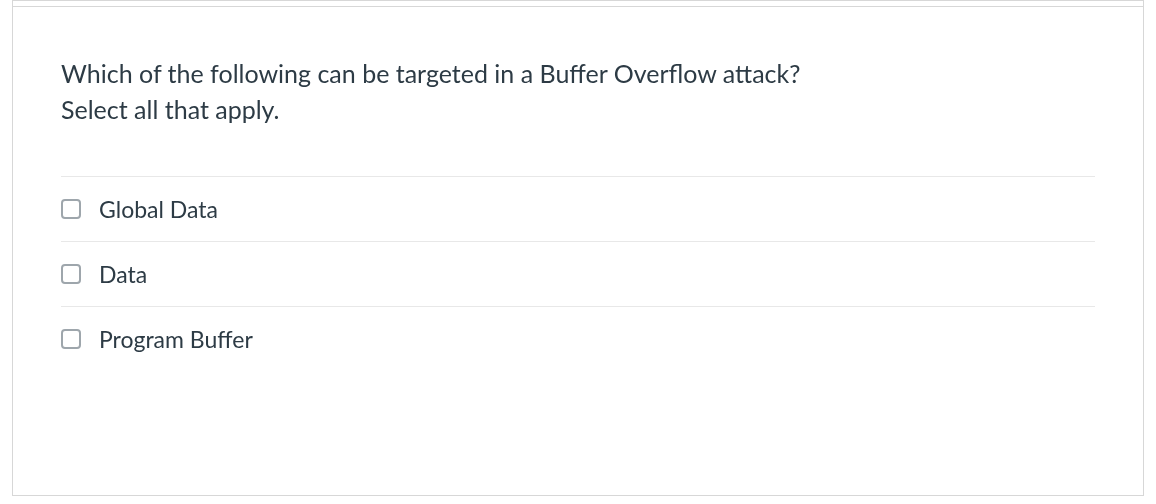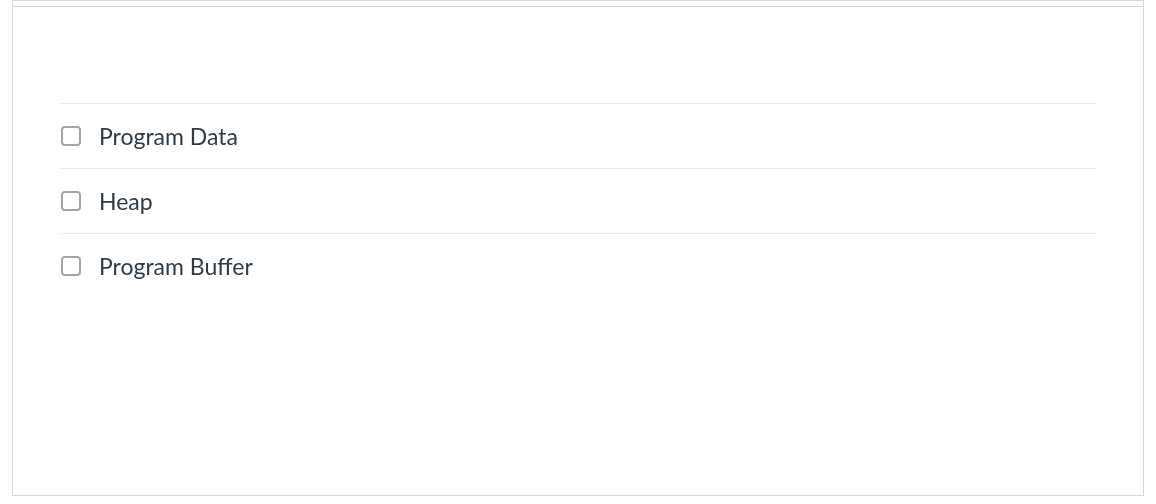--- a/index.html
+++ b/index.html
@@ -59,28 +59,30 @@
       color: #2d3b45;
       font-weight: 400;
     }
   </style>
 </head>
 <body>
 
 <div class="question-container">
   <div class="top-border"></div>
   <div class="question-text">
+    <div class="question-line">Which of the following can be targeted in a Buffer Overflow attack?</div>
+    <div class="question-line">Select all that apply.</div>
   </div>
   <div class="options-container">
     <div class="option-row">
       <div class="checkbox"></div>
-      <span class="option-label">Program Data</span>
+      <span class="option-label">Global Data</span>
     </div>
     <div class="option-row">
       <div class="checkbox"></div>
-      <span class="option-label">Heap</span>
+      <span class="option-label">Data</span>
     </div>
     <div class="option-row">
       <div class="checkbox"></div>
       <span class="option-label">Program Buffer</span>
     </div>
   </div>
 </div>
 
 </body></html>

